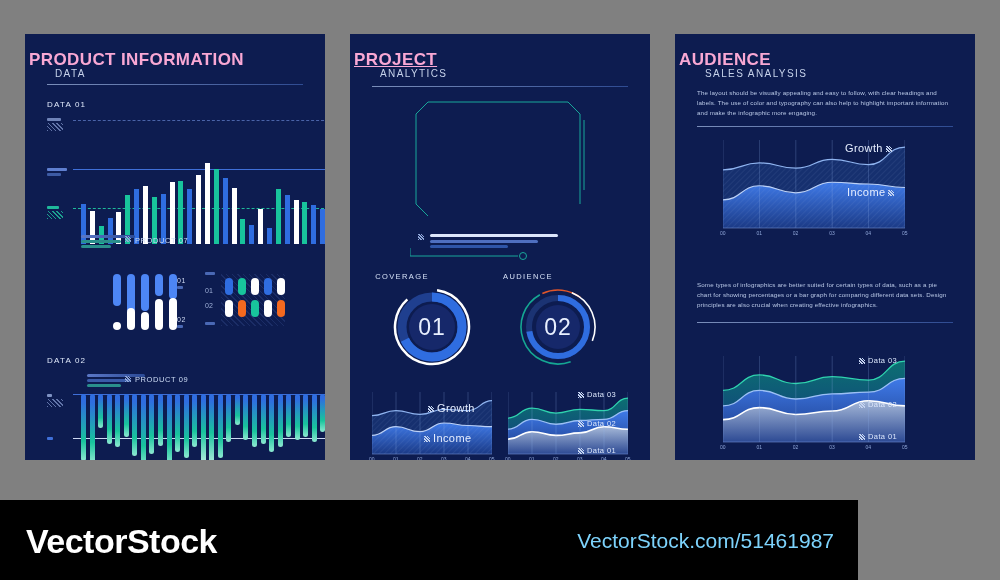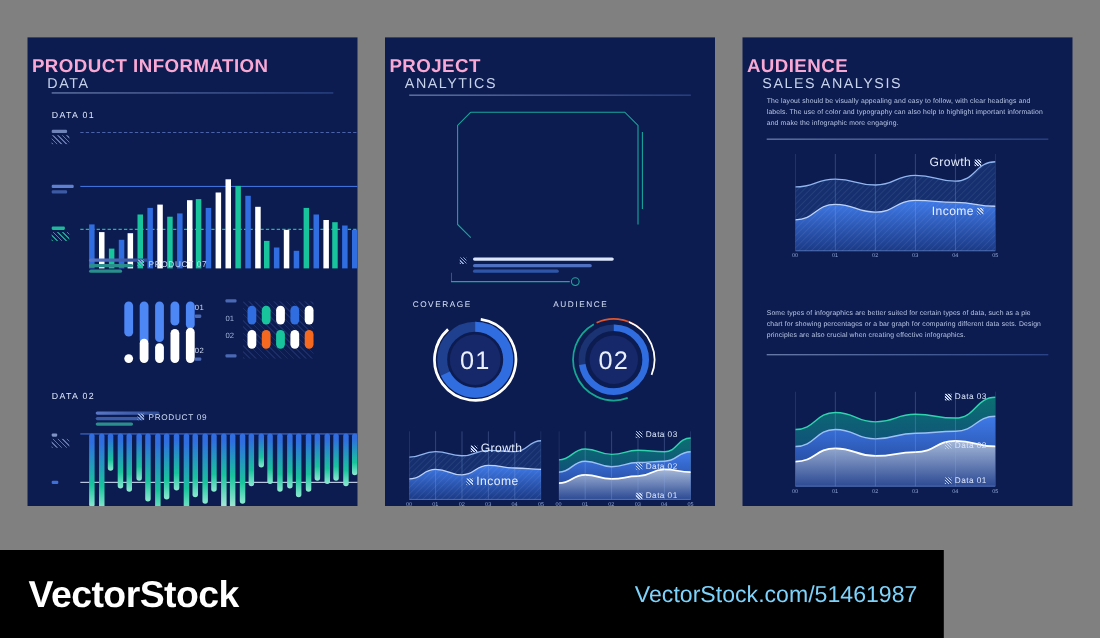--- a/index.html
+++ b/index.html
@@ -34,22 +34,22 @@
   }
   #panel-left   { left:25px;  width:300px; }
   #panel-mid    { left:350px; width:300px; }
   #panel-right  { left:675px; width:300px; }
 
   .p-title {
     position:absolute; left:4px; color:#f9a8d4;
     font-size:17px; font-weight:bold; letter-spacing:0.4px;
   }
   .p-sub {
-    position:absolute; left:18px; color:#c6d2ea;
-    font-size:13px; letter-spacing:1.4px;
+    position:absolute; left:30px; color:#c6d2ea;
+    font-size:10px; letter-spacing:1.4px;
   }
   .hr {
     position:absolute; left:22px; height:1px;
     background:linear-gradient(to right,#9fb4dd,#3a5ba8);
     opacity:.75;
   }
   .sec-label {
     position:absolute; left:22px; color:#dfe8fa;
     font-size:8px; letter-spacing:1.2px;
   }
@@ -253,21 +253,21 @@
         <div class="hbar" style="left: 196.69px; height: 53.32px;"></div>
         <div class="hbar" style="left: 205.241px; height: 43px;"></div>
         <div class="hbar" style="left: 213.793px; height: 46.44px;"></div>
         <div class="hbar" style="left: 222.345px; height: 43px;"></div>
         <div class="hbar" style="left: 230.897px; height: 48.16px;"></div>
         <div class="hbar" style="left: 239.448px; height: 37.84px;"></div>
       </div>
   </div>
 
   <div class="panel" id="panel-mid">
-    <div class="p-title" style="top:16px;">PROJECT</div>
+    <div class="p-title" style="top:16px;text-decoration:underline;">PROJECT</div>
     <div class="p-sub" style="top:34px;">ANALYTICS</div>
     <div class="hr" style="top:52px; width:256px;"></div>
 
     <svg class="frame-svg" width="200" height="130" style="position:absolute; left:50px; top:60px;">
       <path d="M28 8 L168 8 L180 20 L180 110 M28 8 L16 20 L16 110 L28 122" fill="none" stroke="#18a79a" stroke-width="1"></path>
       <path d="M184 26 L184 96" fill="none" stroke="#18a79a" stroke-width="1"></path>
     </svg>
 
     <div class="legmark" style="left:68px; top:200px;"></div>
     <div class="legrow" style="left:80px; top:200px; width:128px; background:#dce6fb;"></div>

